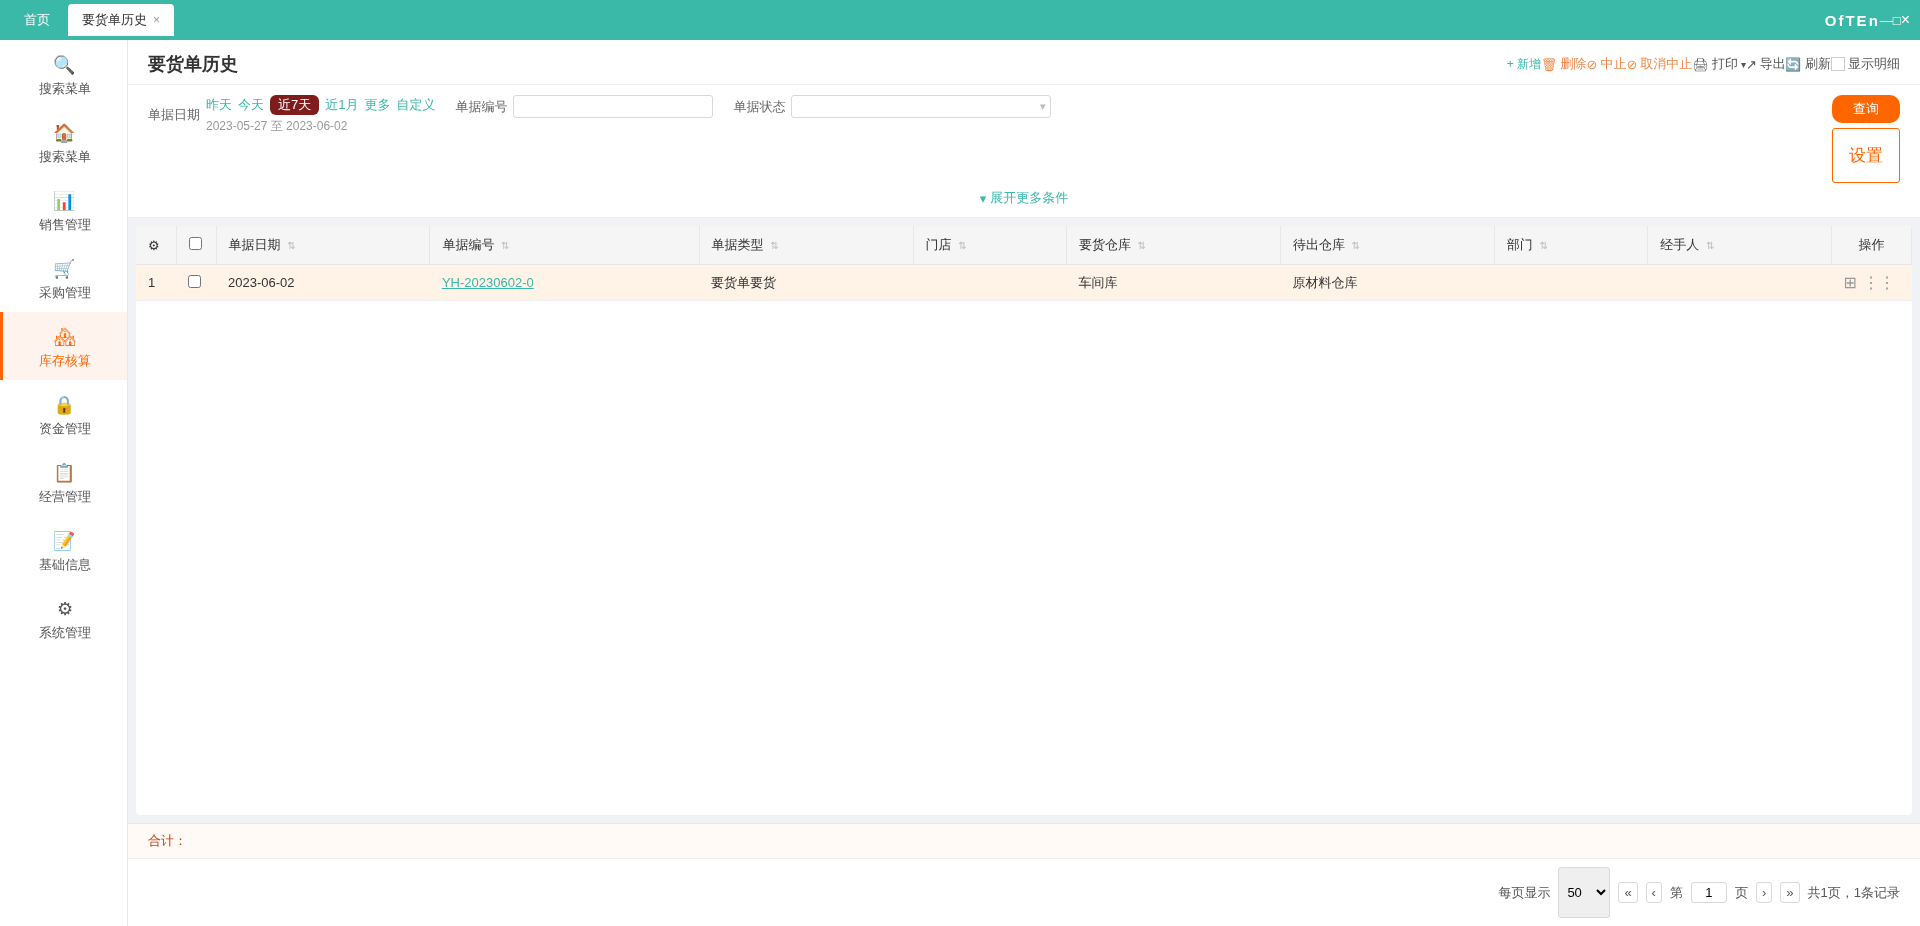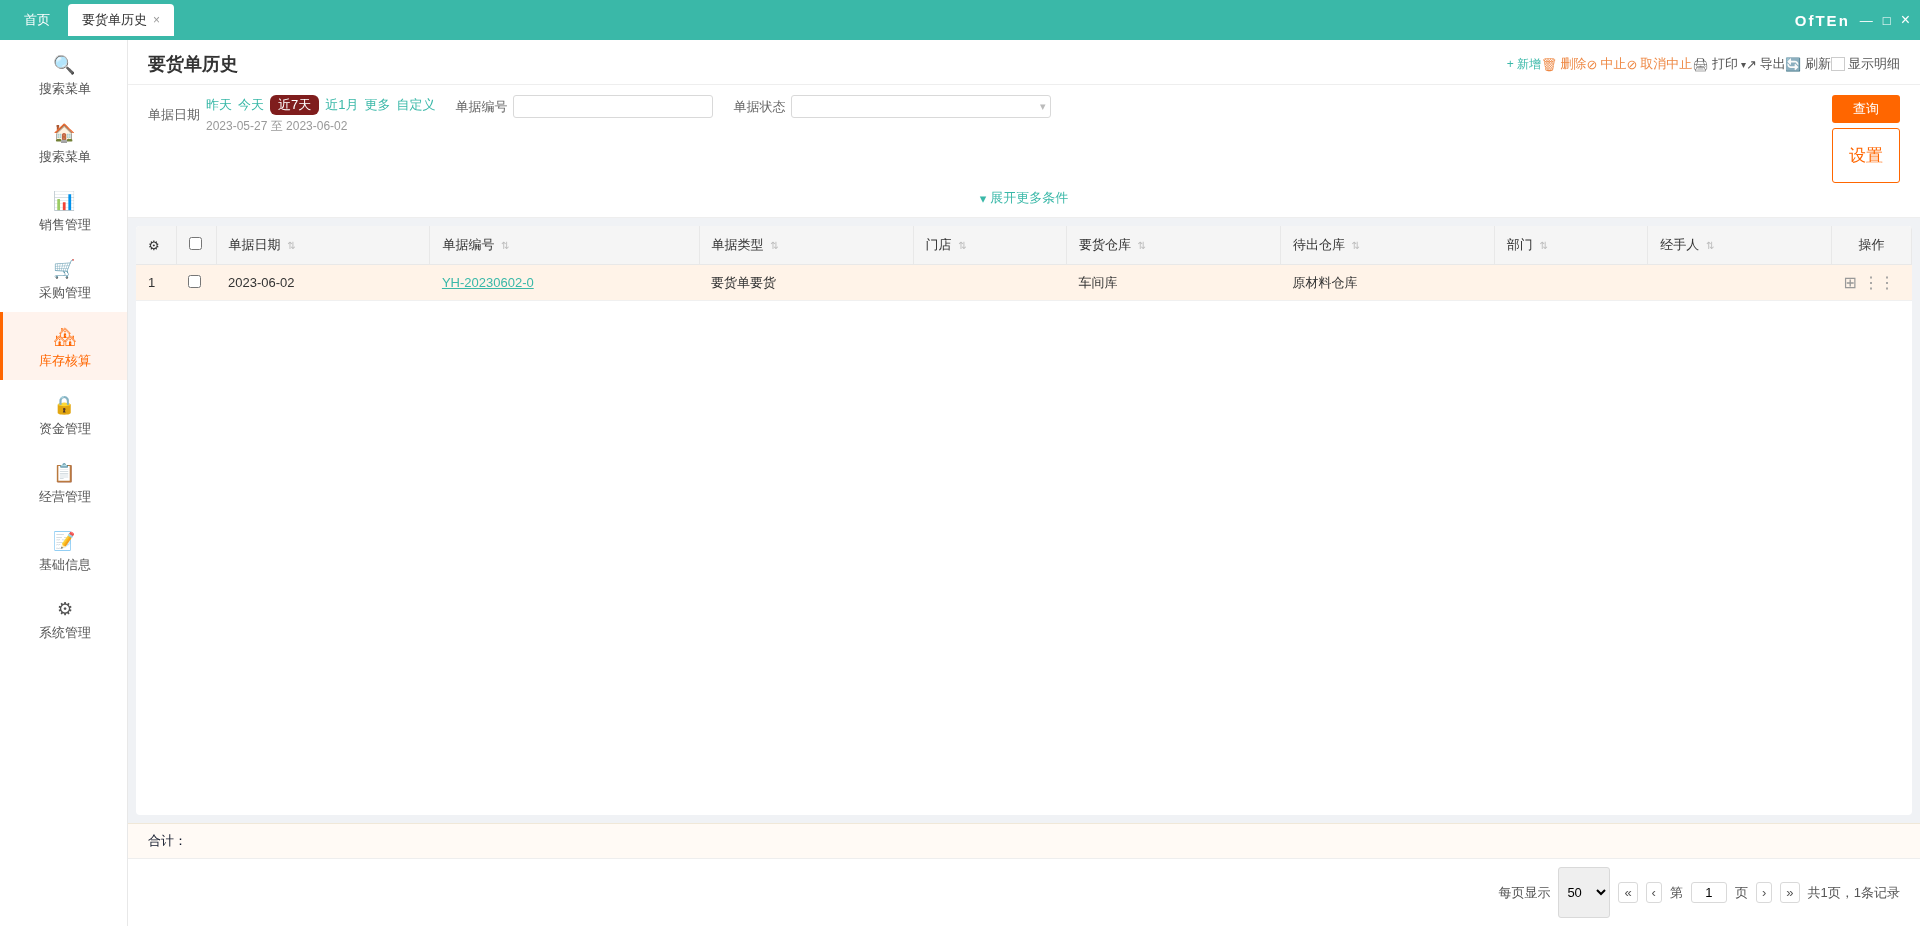--- a/index.html
+++ b/index.html
@@ -35,21 +35,20 @@
     }
     .top-tab .close-icon {
       font-size: 12px;
       color: #999;
       cursor: pointer;
     }
     .top-bar-right {
       margin-left: auto;
       display: flex;
       align-items: center;
-      gap: 10px;
       color: #fff;
       font-size: 13px;
     }
     .top-bar-brand {
       font-size: 15px;
       font-weight: bold;
       color: #fff;
       letter-spacing: 2px;
     }
 
@@ -129,21 +128,21 @@
     }
     .toolbar-btn.add { color: #3ab8a8; }
     .toolbar-btn.del { color: #e84; }
     .toolbar-btn.stop { color: #e84; }
     .toolbar-btn.cancel { color: #e84; }
     .btn-primary {
       background: #f60;
       color: #fff;
       border: none;
       padding: 5px 16px;
-      border-radius: 3px;
+      border-radius: 10px;
       cursor: pointer;
       font-size: 13px;
     }
     .btn-secondary {
       background: #fff;
       color: #f60;
       border: 1px solid #f60;
       padding: 15px 16px;
       border-radius: 3px;
       cursor: pointer;
@@ -247,21 +246,21 @@
     .td-link { color: #3ab8a8; cursor: pointer; text-decoration: underline; }
     .row-actions { display: flex; gap: 6px; align-items: center; }
     .action-icon { cursor: pointer; color: #999; font-size: 16px; }
 
     
     .summary-bar {
       background: #fffaf5;
       border-top: 1px solid #f0e8d8;
       padding: 8px 20px;
       font-size: 13px;
-      color: #0f172a;
+      color: #c2410c;
       flex-shrink: 0;
     }
 
     
     .pagination-bar {
       background: #fff;
       padding: 8px 20px;
       display: flex;
       align-items: center;
       justify-content: flex-end;

